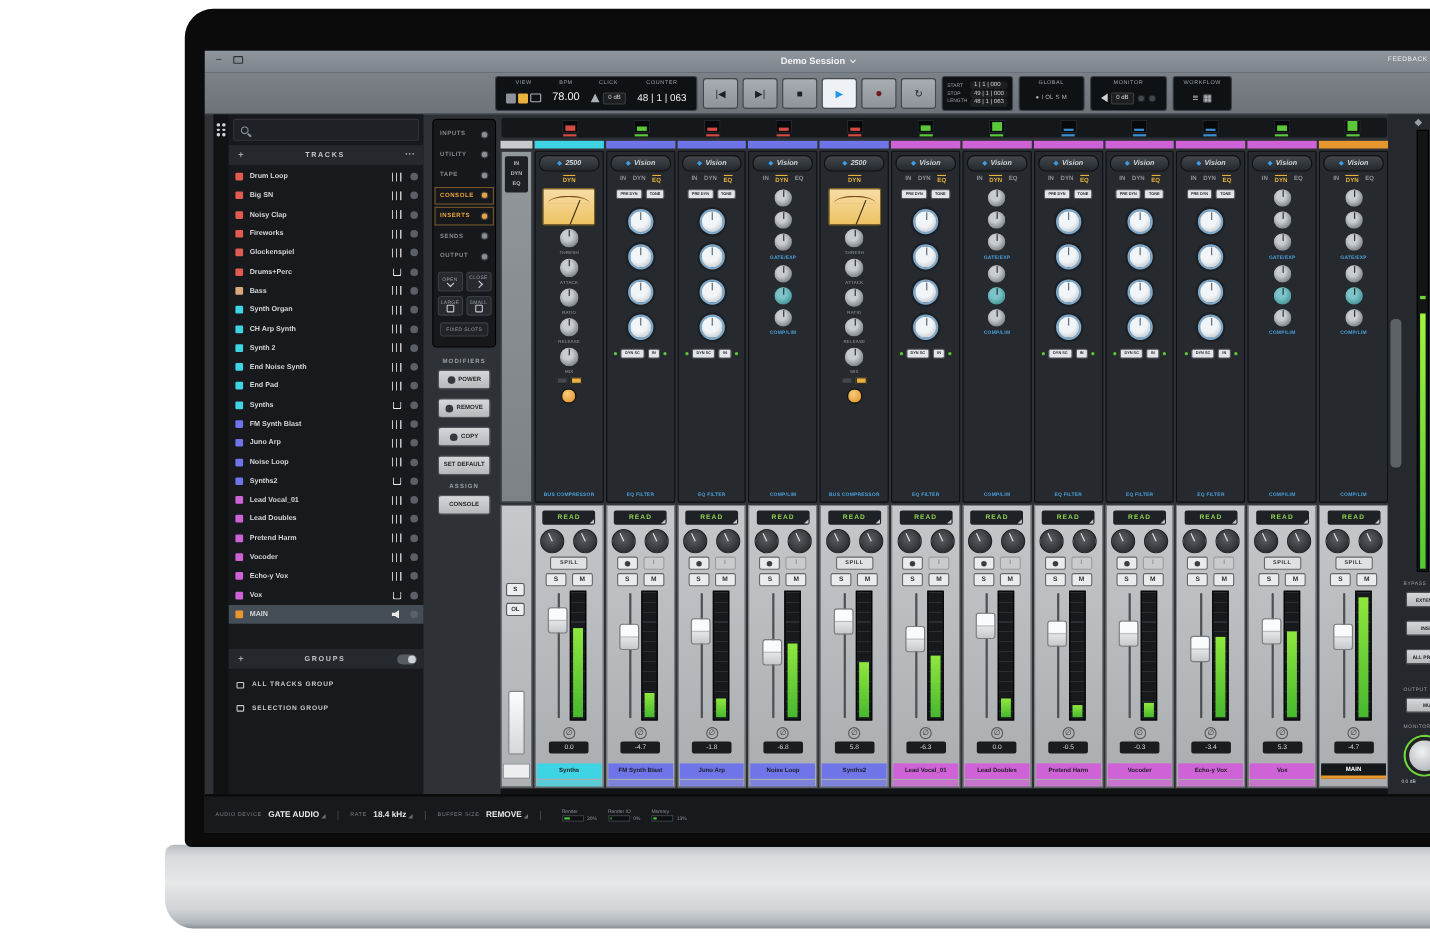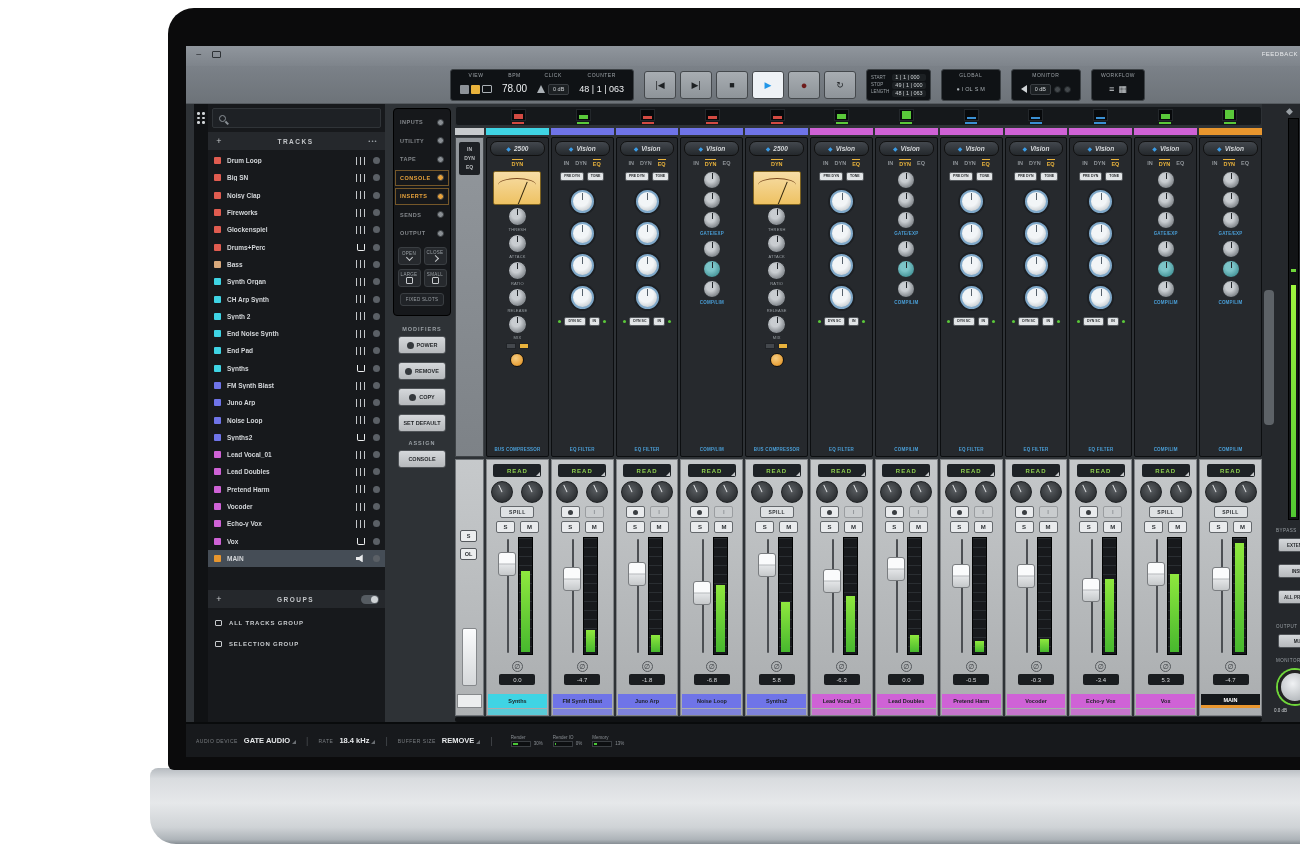--- a/index.html
+++ b/index.html
@@ -16,21 +16,21 @@
   
   .titlebar{position:absolute;left:0;top:0;width:100%;height:20px;background:linear-gradient(#90969d,#7e848b);}
   .win-min{position:absolute;left:10px;top:2px;color:#2e3236;font-size:10px;line-height:14px;cursor:default;}
   .win-mon{position:absolute;left:26px;top:5px;width:9px;height:7px;border:1px solid #2e3236;border-radius:1px;}
   .session{position:absolute;left:0;right:0;top:4px;text-align:center;color:#f2f4f5;font-size:8.5px;font-weight:bold;}
   .session .chev{display:inline-block;width:4px;height:4px;border-right:1px solid #e8eaec;border-bottom:1px solid #e8eaec;transform:rotate(45deg) translateY(-2px);margin-left:4px;}
   .feedback{position:absolute;right:2px;top:5px;color:#e8eaec;font-size:6px;letter-spacing:.5px;}
 
   
   .toolbar{position:absolute;left:0;top:20px;width:100%;height:38px;background:linear-gradient(#7b8188,#6d7379);border-bottom:1px solid #565b60;}
-  .cluster{position:absolute;left:264px;top:3px;height:32px;display:flex;gap:10px;align-items:stretch;}
+  .cluster{position:absolute;left:264px;top:3px;height:32px;display:flex;gap:5px;align-items:stretch;}
   .tblock{background:#0f1215;border:1px solid #3d4246;border-radius:3px;display:flex;align-items:stretch;padding:1px 4px;}
   .tcol{display:flex;flex-direction:column;align-items:center;justify-content:flex-start;padding:0 5px;}
   .tlab{font-size:5px;color:#9aa0a5;letter-spacing:.5px;line-height:8px;white-space:nowrap;}
   .tval{font-size:10px;color:#eef0f2;line-height:20px;white-space:nowrap;}
   .viewbtns{display:flex;gap:2px;align-items:center;height:20px;}
   .vb{width:9px;height:9px;border-radius:1px;}
   .vb1{background:#8d9298;} .vb2{background:#e8b23c;}
   .vb3{width:10px;height:8px;border:1px solid #aab0b5;border-radius:1px;background:transparent;}
   .clickrow{display:flex;gap:3px;align-items:center;height:20px;}
   .metro{width:0;height:0;border-left:4px solid transparent;border-right:4px solid transparent;border-bottom:8px solid #aab0b5;}
@@ -219,20 +219,21 @@
 <body>
 
 <div class="page">
   <div class="base"></div>
   <div class="bezel"></div>
   <div class="screen">
 
     <div class="titlebar">
       <div class="win-min">−</div>
       <div class="win-mon"></div>
+      <div class="session"><span>Demo Session</span><span class="chev"></span></div>
       <div class="feedback">FEEDBACK</div>
     </div>
 
     <div class="toolbar">
       <div class="cluster">
         <div class="tblock">
           <div class="tcol">
             <div class="tlab">VIEW</div>
             <div class="viewbtns">
               <div class="vb vb1"></div>

